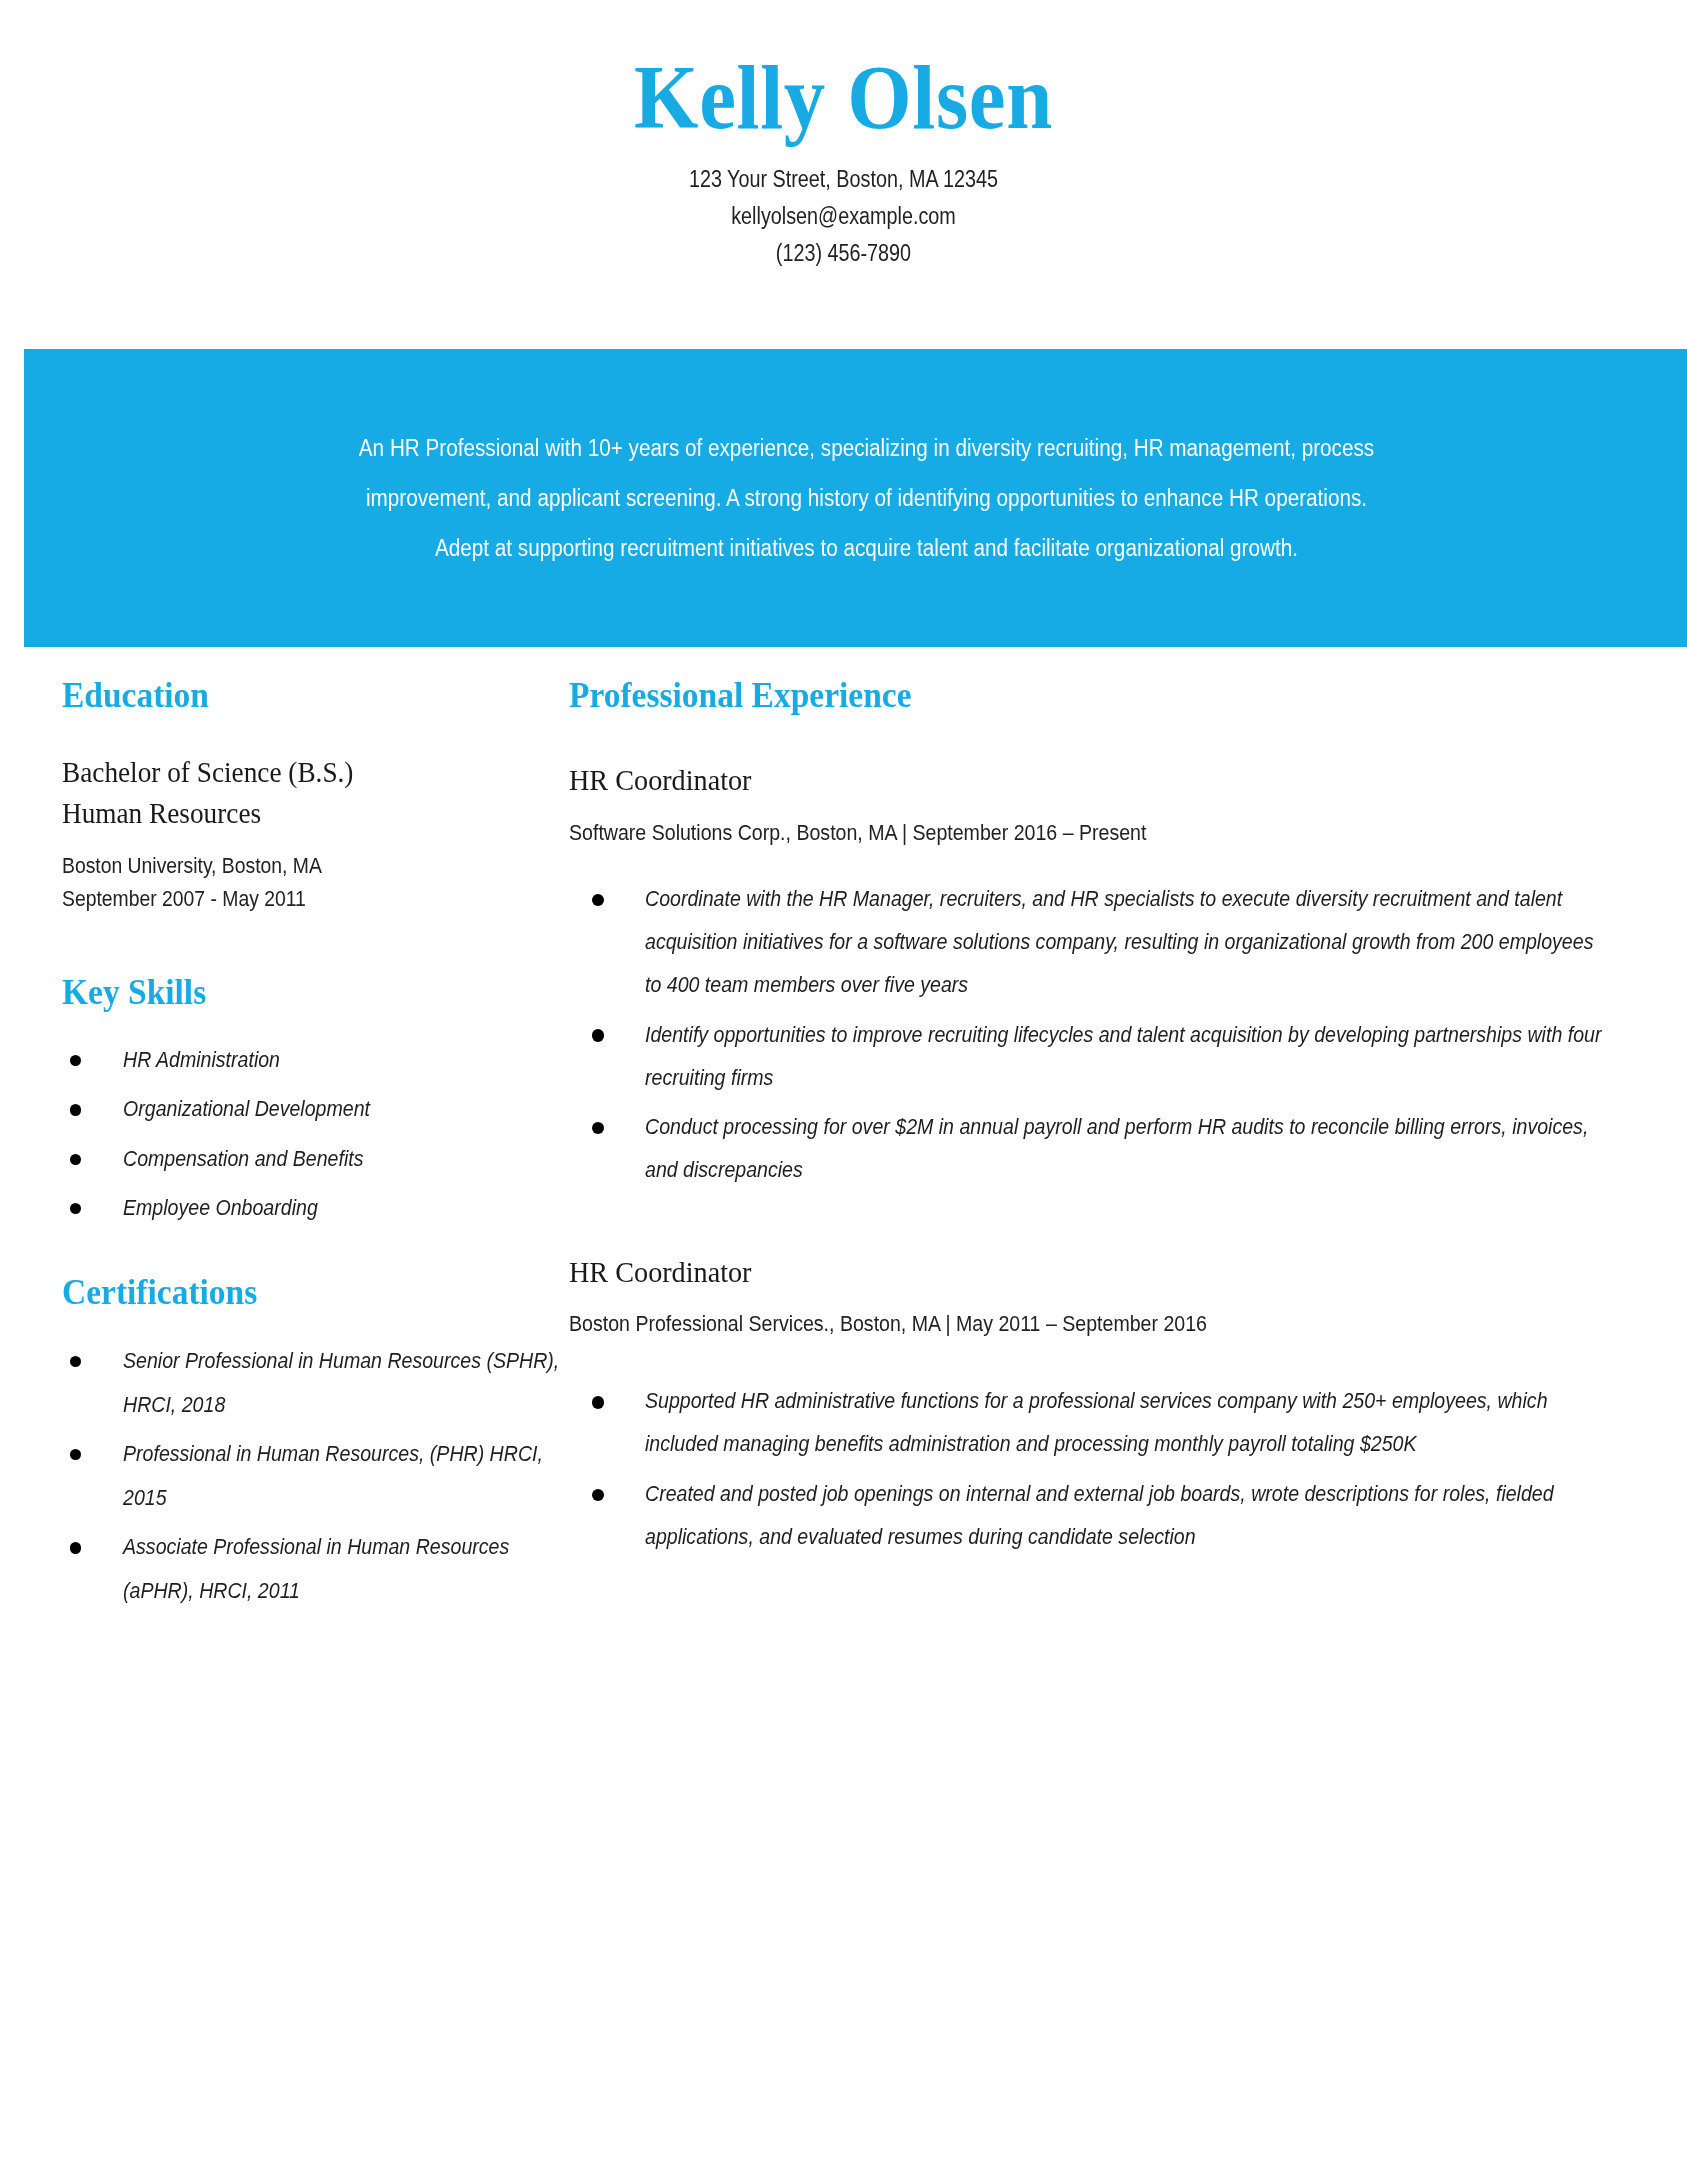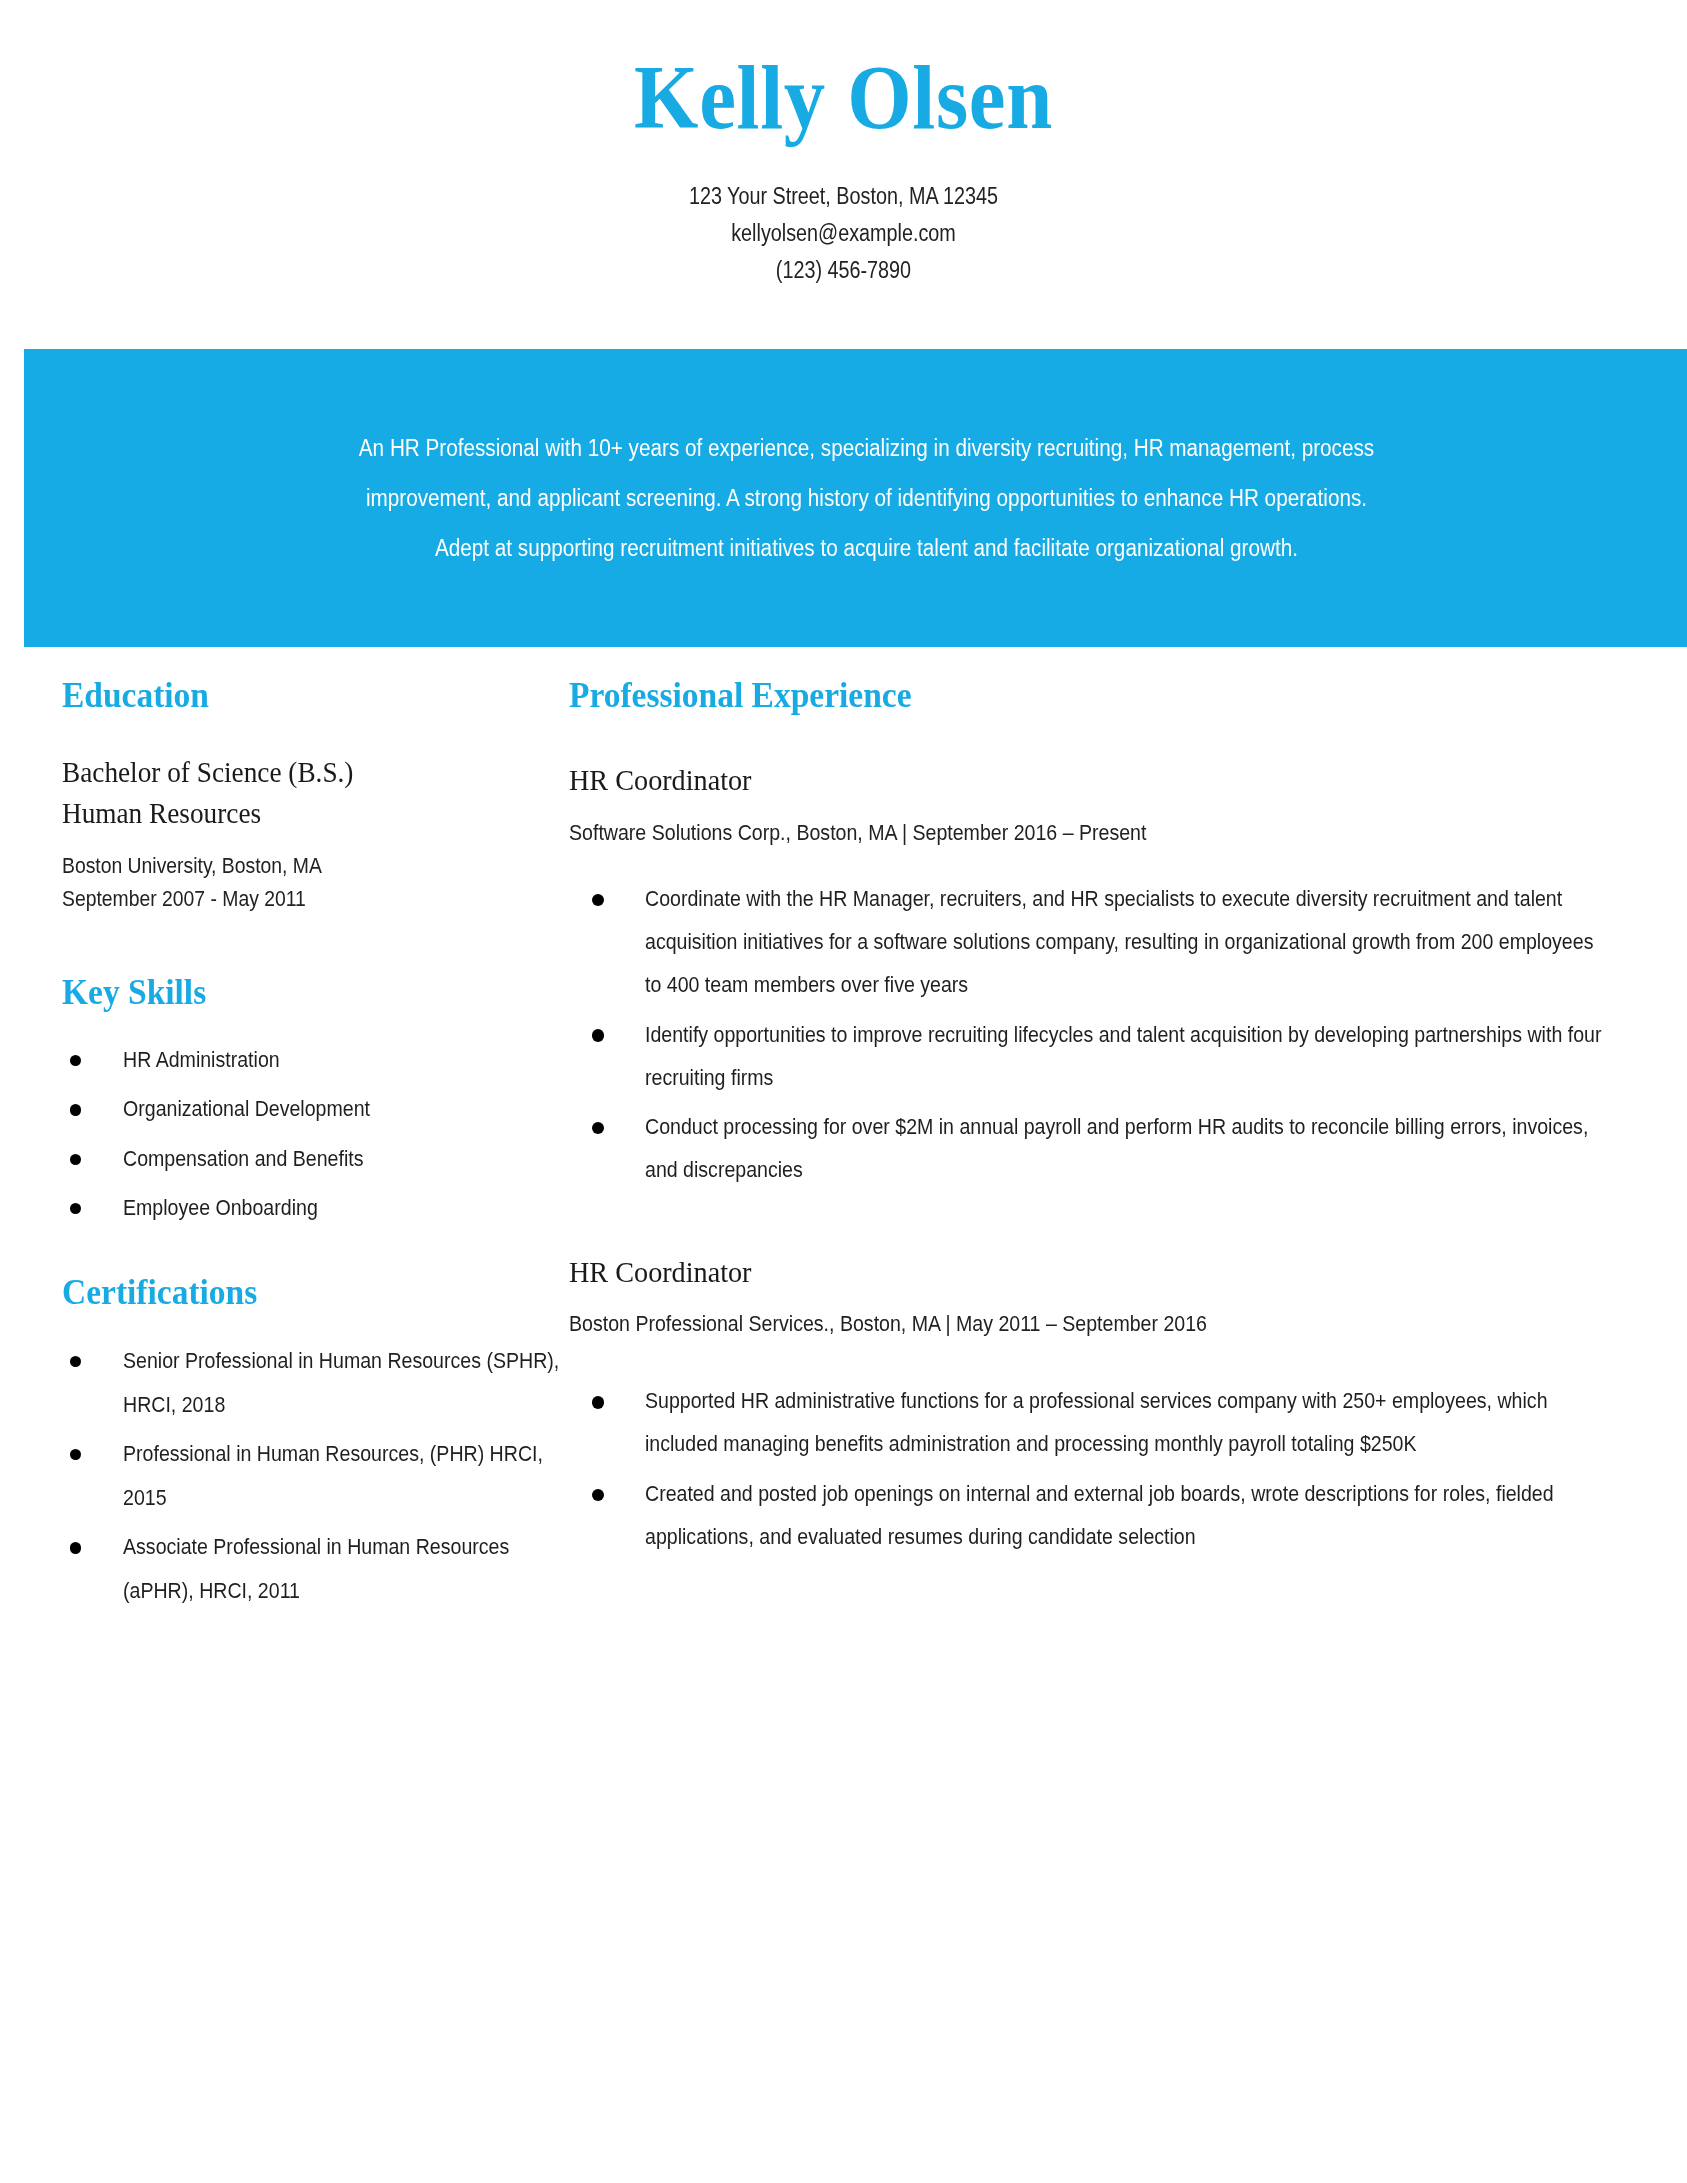--- a/index.html
+++ b/index.html
@@ -32,21 +32,21 @@
     font-weight: bold;
     font-size: 90px;
     line-height: 1.02;
     letter-spacing: 0.7px;
     color: #18ABE3;
     transform: scaleX(0.92);
     transform-origin: center;
     margin: 0;
   }
   .contact-lines {
-    margin-top: 34px;
+    margin-top: 17px;
   }
   .contact-line {
     font-family: "Liberation Sans", sans-serif;
     font-size: 23px;
     line-height: 37px;
     color: #222222;
     transform: scaleX(0.86);
     transform-origin: center;
   }
 
@@ -129,20 +129,21 @@
     transform: scaleX(0.86);
     transform-origin: left center;
     white-space: nowrap;
   }
 
   
   ul.bullets {
     list-style: none;
     margin: 0;
     padding: 0;
+    font-style: italic;
   }
   ul.bullets li {
     position: relative;
     padding-left: 61px;
     margin-bottom: 5.3px;
     font-family: "Liberation Sans", sans-serif;
     font-size: 22.5px;
     line-height: 44px;
     color: #1f1f1f;
   }

